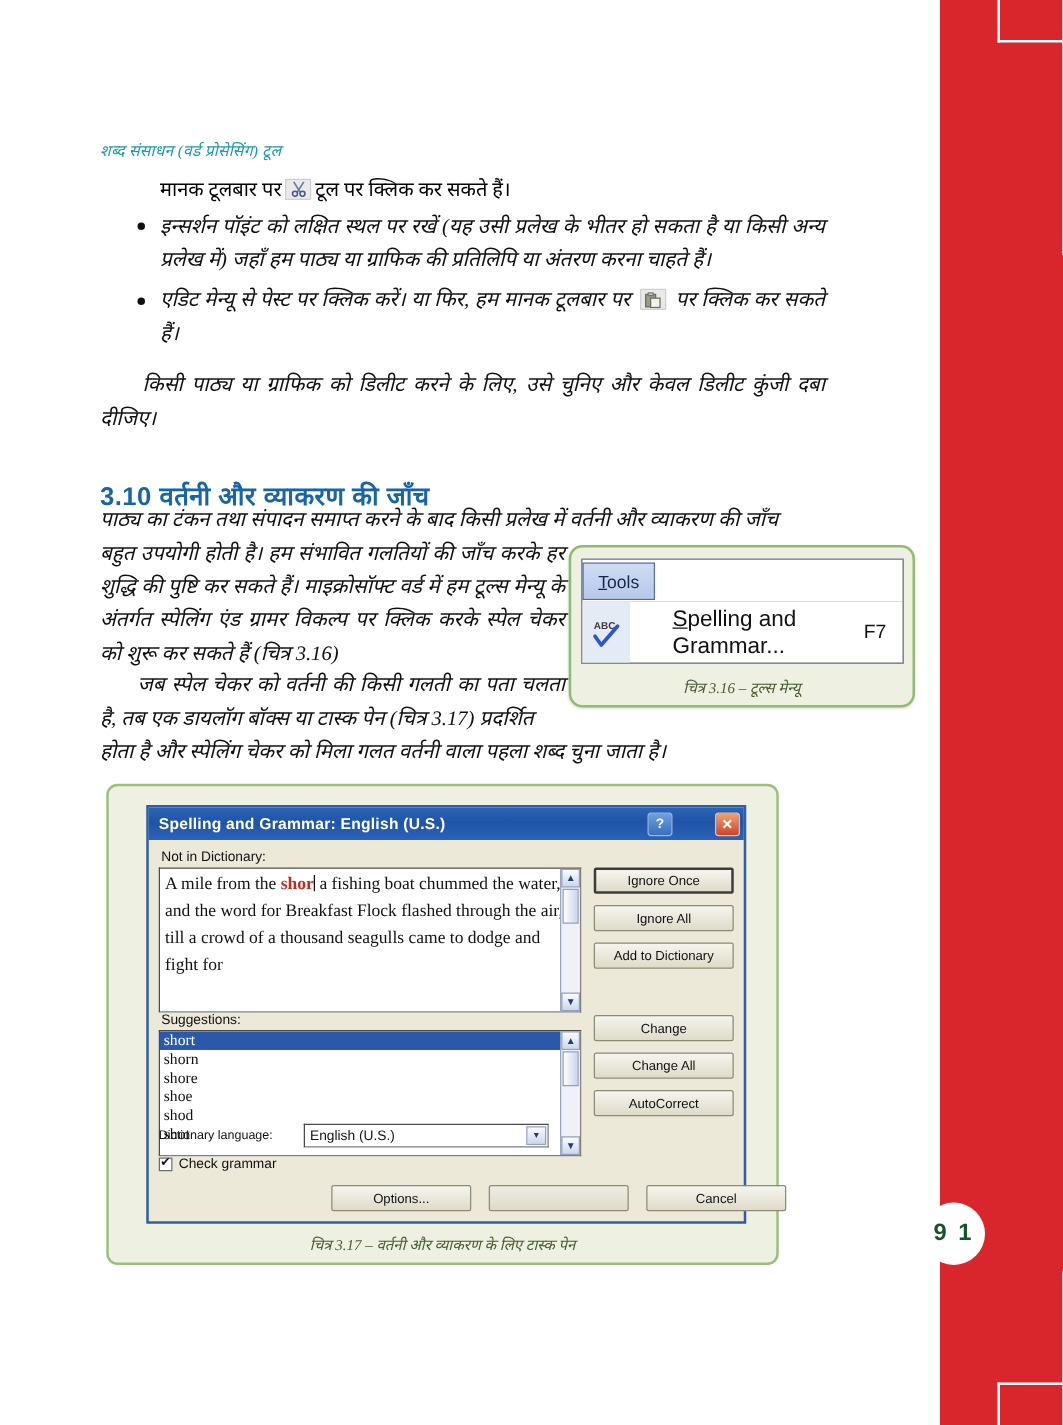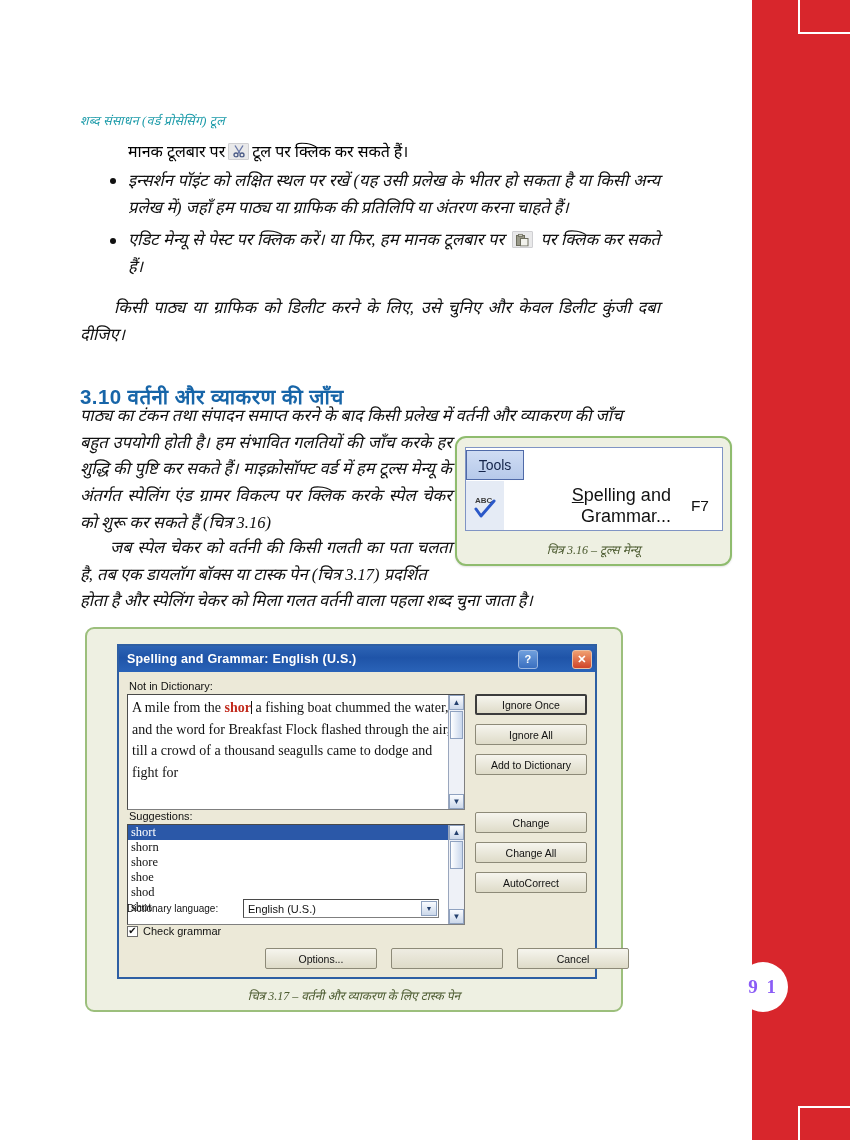--- a/index.html
+++ b/index.html
@@ -30,22 +30,22 @@
     border-top:2px solid #ffffff;
     box-sizing:border-box;
   }
   .page-number{
     position:absolute;
     right:62px; top:962px;
     width:50px; height:50px;
     border-radius:50%;
     background:#ffffff;
     display:flex; align-items:center; justify-content:center;
-    font-family:Liberation Serif, serif;
-    font-size:19px; font-weight:bold; color:#8b5cf6;
+    font-family:Liberation Sans, sans-serif;
+    font-size:19px; font-weight:bold; color:#14532d;
     letter-spacing:2px;
   }
   
   .content{
     position:absolute;
     left:80px; top:0;
     width:580px;
   }
   .running-head{
     position:absolute; left:0; top:112px;
@@ -127,21 +127,20 @@
     border-radius:11px;
     box-sizing:border-box;
     box-shadow:0 1px 2px rgba(0,0,0,.12);
   }
   .menu-shot{
     position:absolute; left:8px; top:9px;
     width:258px; height:84px;
     background:#404040;
     border:1px solid #8094c4;
     box-sizing:border-box;
-    text-align:right;
   }
   .menu-bar{
     height:33px; position:relative;
     background:#ffffff;
   }
   .menu-tools{
     position:absolute; left:0; top:2px;
     width:58px; height:30px;
     background:linear-gradient(180deg,#cfdcf3,#b6c9ea);
     border:1px solid #4f6aa8;

